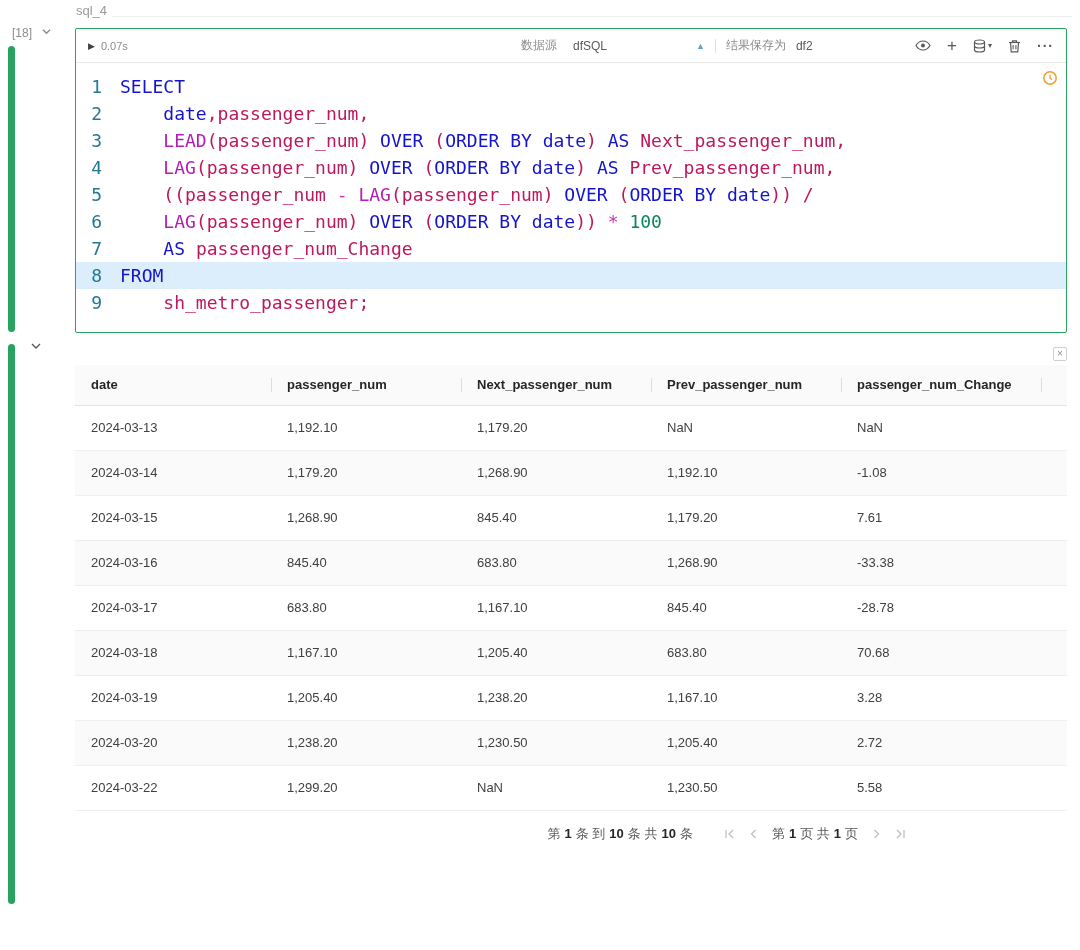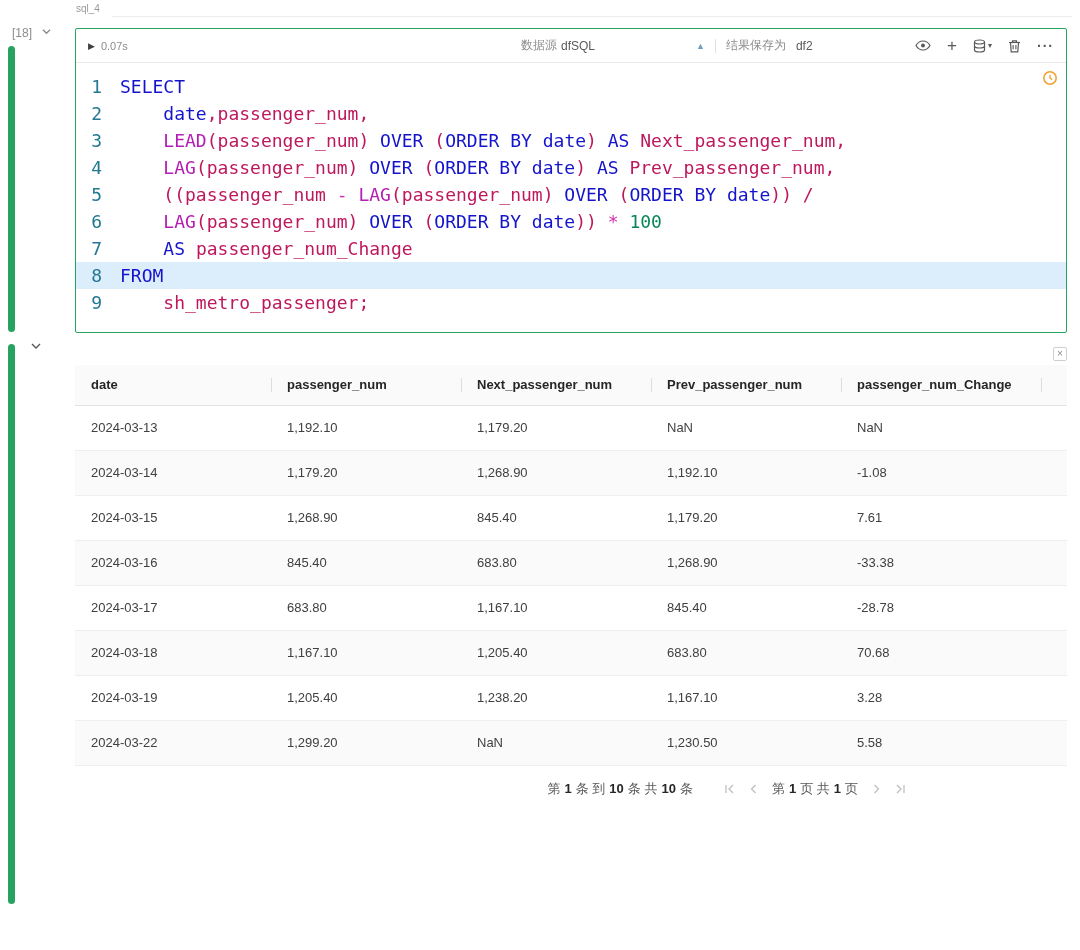--- a/index.html
+++ b/index.html
@@ -1,41 +1,41 @@
 <!DOCTYPE html>
 <html><head>
 <meta charset="utf-8">
 <style>
   * { margin:0; padding:0; box-sizing:border-box; }
   html,body { background:#fff; }
   .page { position:relative; width:1080px; height:950px; background:#fff;
           font-family:"Liberation Sans","DejaVu Sans",sans-serif; overflow:hidden; }
 
   
-  .cell-label { position:absolute; left:76px; top:3px; font-size:10px; color:#999; }
+  .cell-label { position:absolute; left:76px; top:3px; font-size:13px; color:#999; }
   .top-rule { position:absolute; left:112px; top:16px; width:960px; height:1px; background:#ededed; }
 
   
   .exec { position:absolute; left:12px; top:26px; display:flex; align-items:flex-start; gap:9px;
           color:#8c8c8c; font-size:12px; }
 
   
   .cell-bar { position:absolute; left:8px; width:7px; background:#27a35f; border-radius:4px; }
   .bar-code { top:46px; height:286px; }
   .bar-out  { top:344px; height:560px; }
 
   
   .sql-cell { position:absolute; left:75px; top:28px; width:992px; height:305px;
               border:1px solid #27a35f; border-radius:2px; background:#fff; }
   .cell-toolbar { position:relative; height:34px; border-bottom:1px solid #e9e9e9;
                   display:flex; align-items:center; padding:0 12px; font-size:12px; color:#8c8c8c; }
   .run-group { display:flex; align-items:center; gap:6px; }
   .run-icon { color:#404040; font-size:9px; cursor:pointer; }
   .runtime  { color:#8c8c8c; font-size:11px; }
-  .ds-group { position:absolute; left:445px; top:0; height:100%; display:flex; align-items:center; gap:4px; }
+  .ds-group { position:absolute; left:445px; top:0; height:100%; display:flex; align-items:center; gap:16px; }
   .save-group { position:absolute; left:620px; top:0; height:100%; display:flex; align-items:center; gap:10px; }
   .tb-label { color:#8c8c8c; }
   .tb-value { color:#595959; cursor:pointer; }
   .collapse-tri { color:#6aa1c8; font-size:9px; cursor:pointer; }
   .vdiv { width:1px; height:14px; background:#e0e0e0; }
   .icon-group { position:absolute; right:12px; top:0; height:100%; display:flex; align-items:center; gap:16px; }
   .tb-icon { display:flex; align-items:center; color:#595959; cursor:pointer; }
   .plus-icon { font-size:17px; line-height:1; color:#595959; cursor:pointer; }
   .more-icon { font-size:14px; font-weight:bold; letter-spacing:1px; color:#595959; cursor:pointer; }
   .db-caret { font-size:8px; color:#595959; margin-left:2px; }
@@ -266,20 +266,28 @@
           </tr>
           <tr>
             <td>2024-03-19</td>
             <td>1,205.40</td>
             <td>1,238.20</td>
             <td>1,167.10</td>
             <td>3.28</td>
             <td></td>
           </tr>
           <tr>
+            <td>2024-03-20</td>
+            <td>1,238.20</td>
+            <td>1,230.50</td>
+            <td>1,205.40</td>
+            <td>2.72</td>
+            <td></td>
+          </tr>
+          <tr>
             <td>2024-03-22</td>
             <td>1,299.20</td>
             <td>NaN</td>
             <td>1,230.50</td>
             <td>5.58</td>
             <td></td>
           </tr>
         </tbody>
     </table>
 

